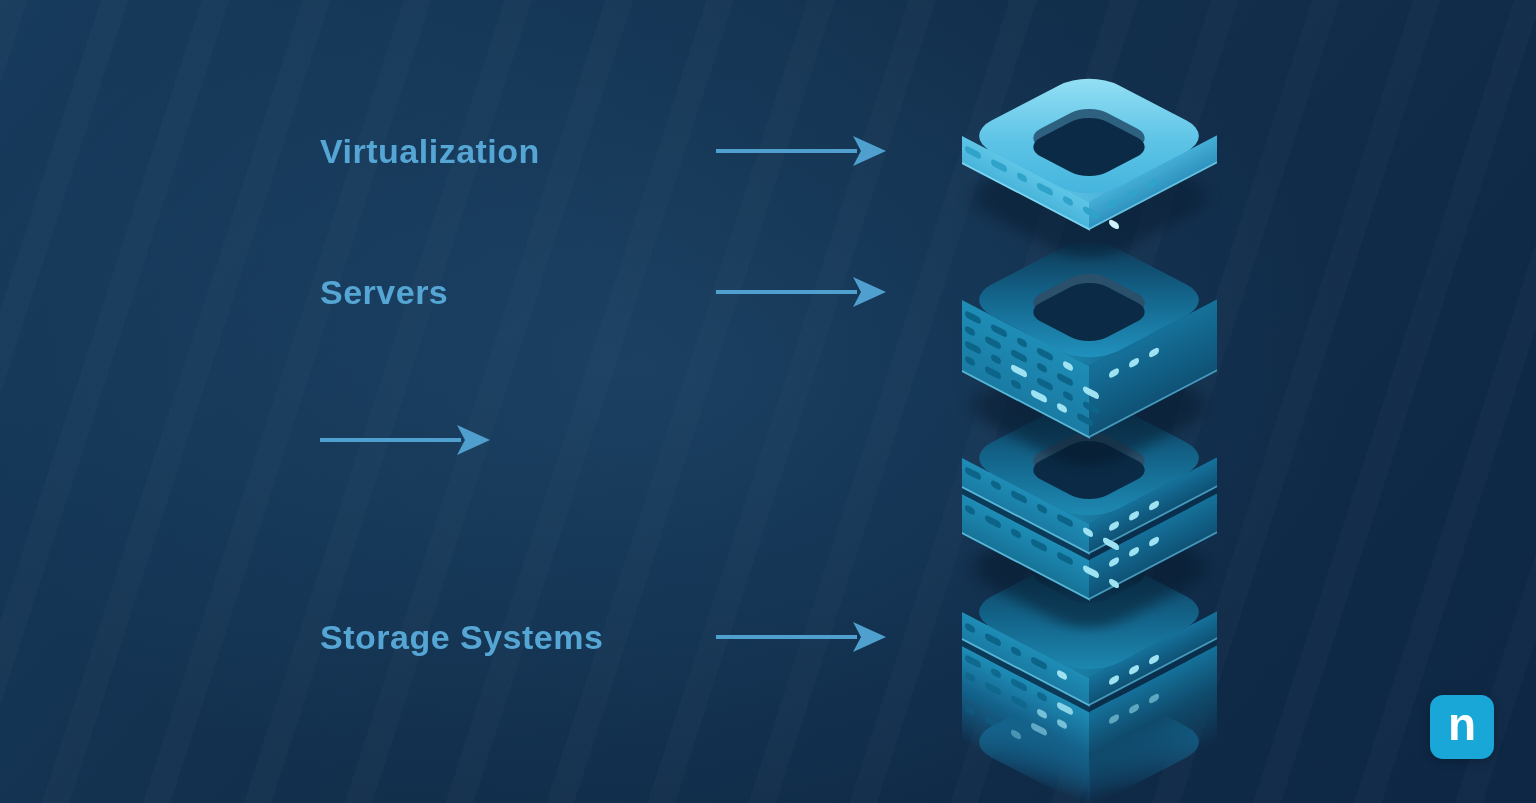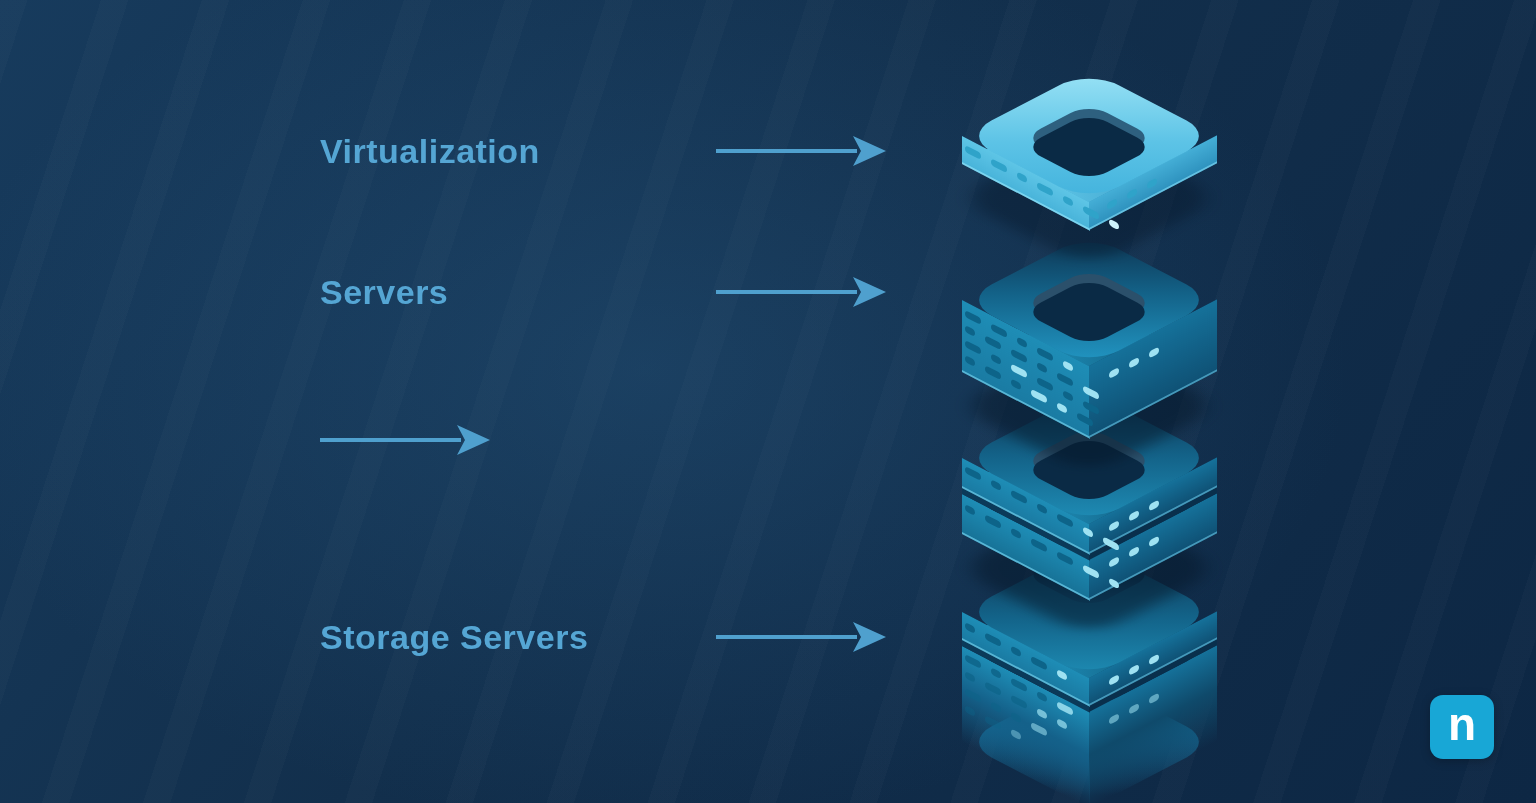--- a/index.html
+++ b/index.html
@@ -106,21 +106,21 @@
       <polygon points="137,1 170,16 137,31 145,16" fill="#4fa0ce"></polygon>
     </svg>
   </div>
   <div class="row r3">
     <svg class="arr" width="170" height="32" viewBox="0 0 170 32">
       <line x1="0" y1="16" x2="141" y2="16" stroke="#4fa0ce" stroke-width="4"></line>
       <polygon points="137,1 170,16 137,31 145,16" fill="#4fa0ce"></polygon>
     </svg>
   </div>
   <div class="row r4">
-    <span class="lbl">Storage Servers</span>
+    <span class="lbl">Storage Systems</span>
     <svg class="arr" width="170" height="32" viewBox="0 0 170 32">
       <line x1="0" y1="16" x2="141" y2="16" stroke="#4fa0ce" stroke-width="4"></line>
       <polygon points="137,1 170,16 137,31 145,16" fill="#4fa0ce"></polygon>
     </svg>
   </div>
 
   <div class="stack">
 
     <div class="layer layer-4">
       <div class="dmd l4-bc2"></div>

